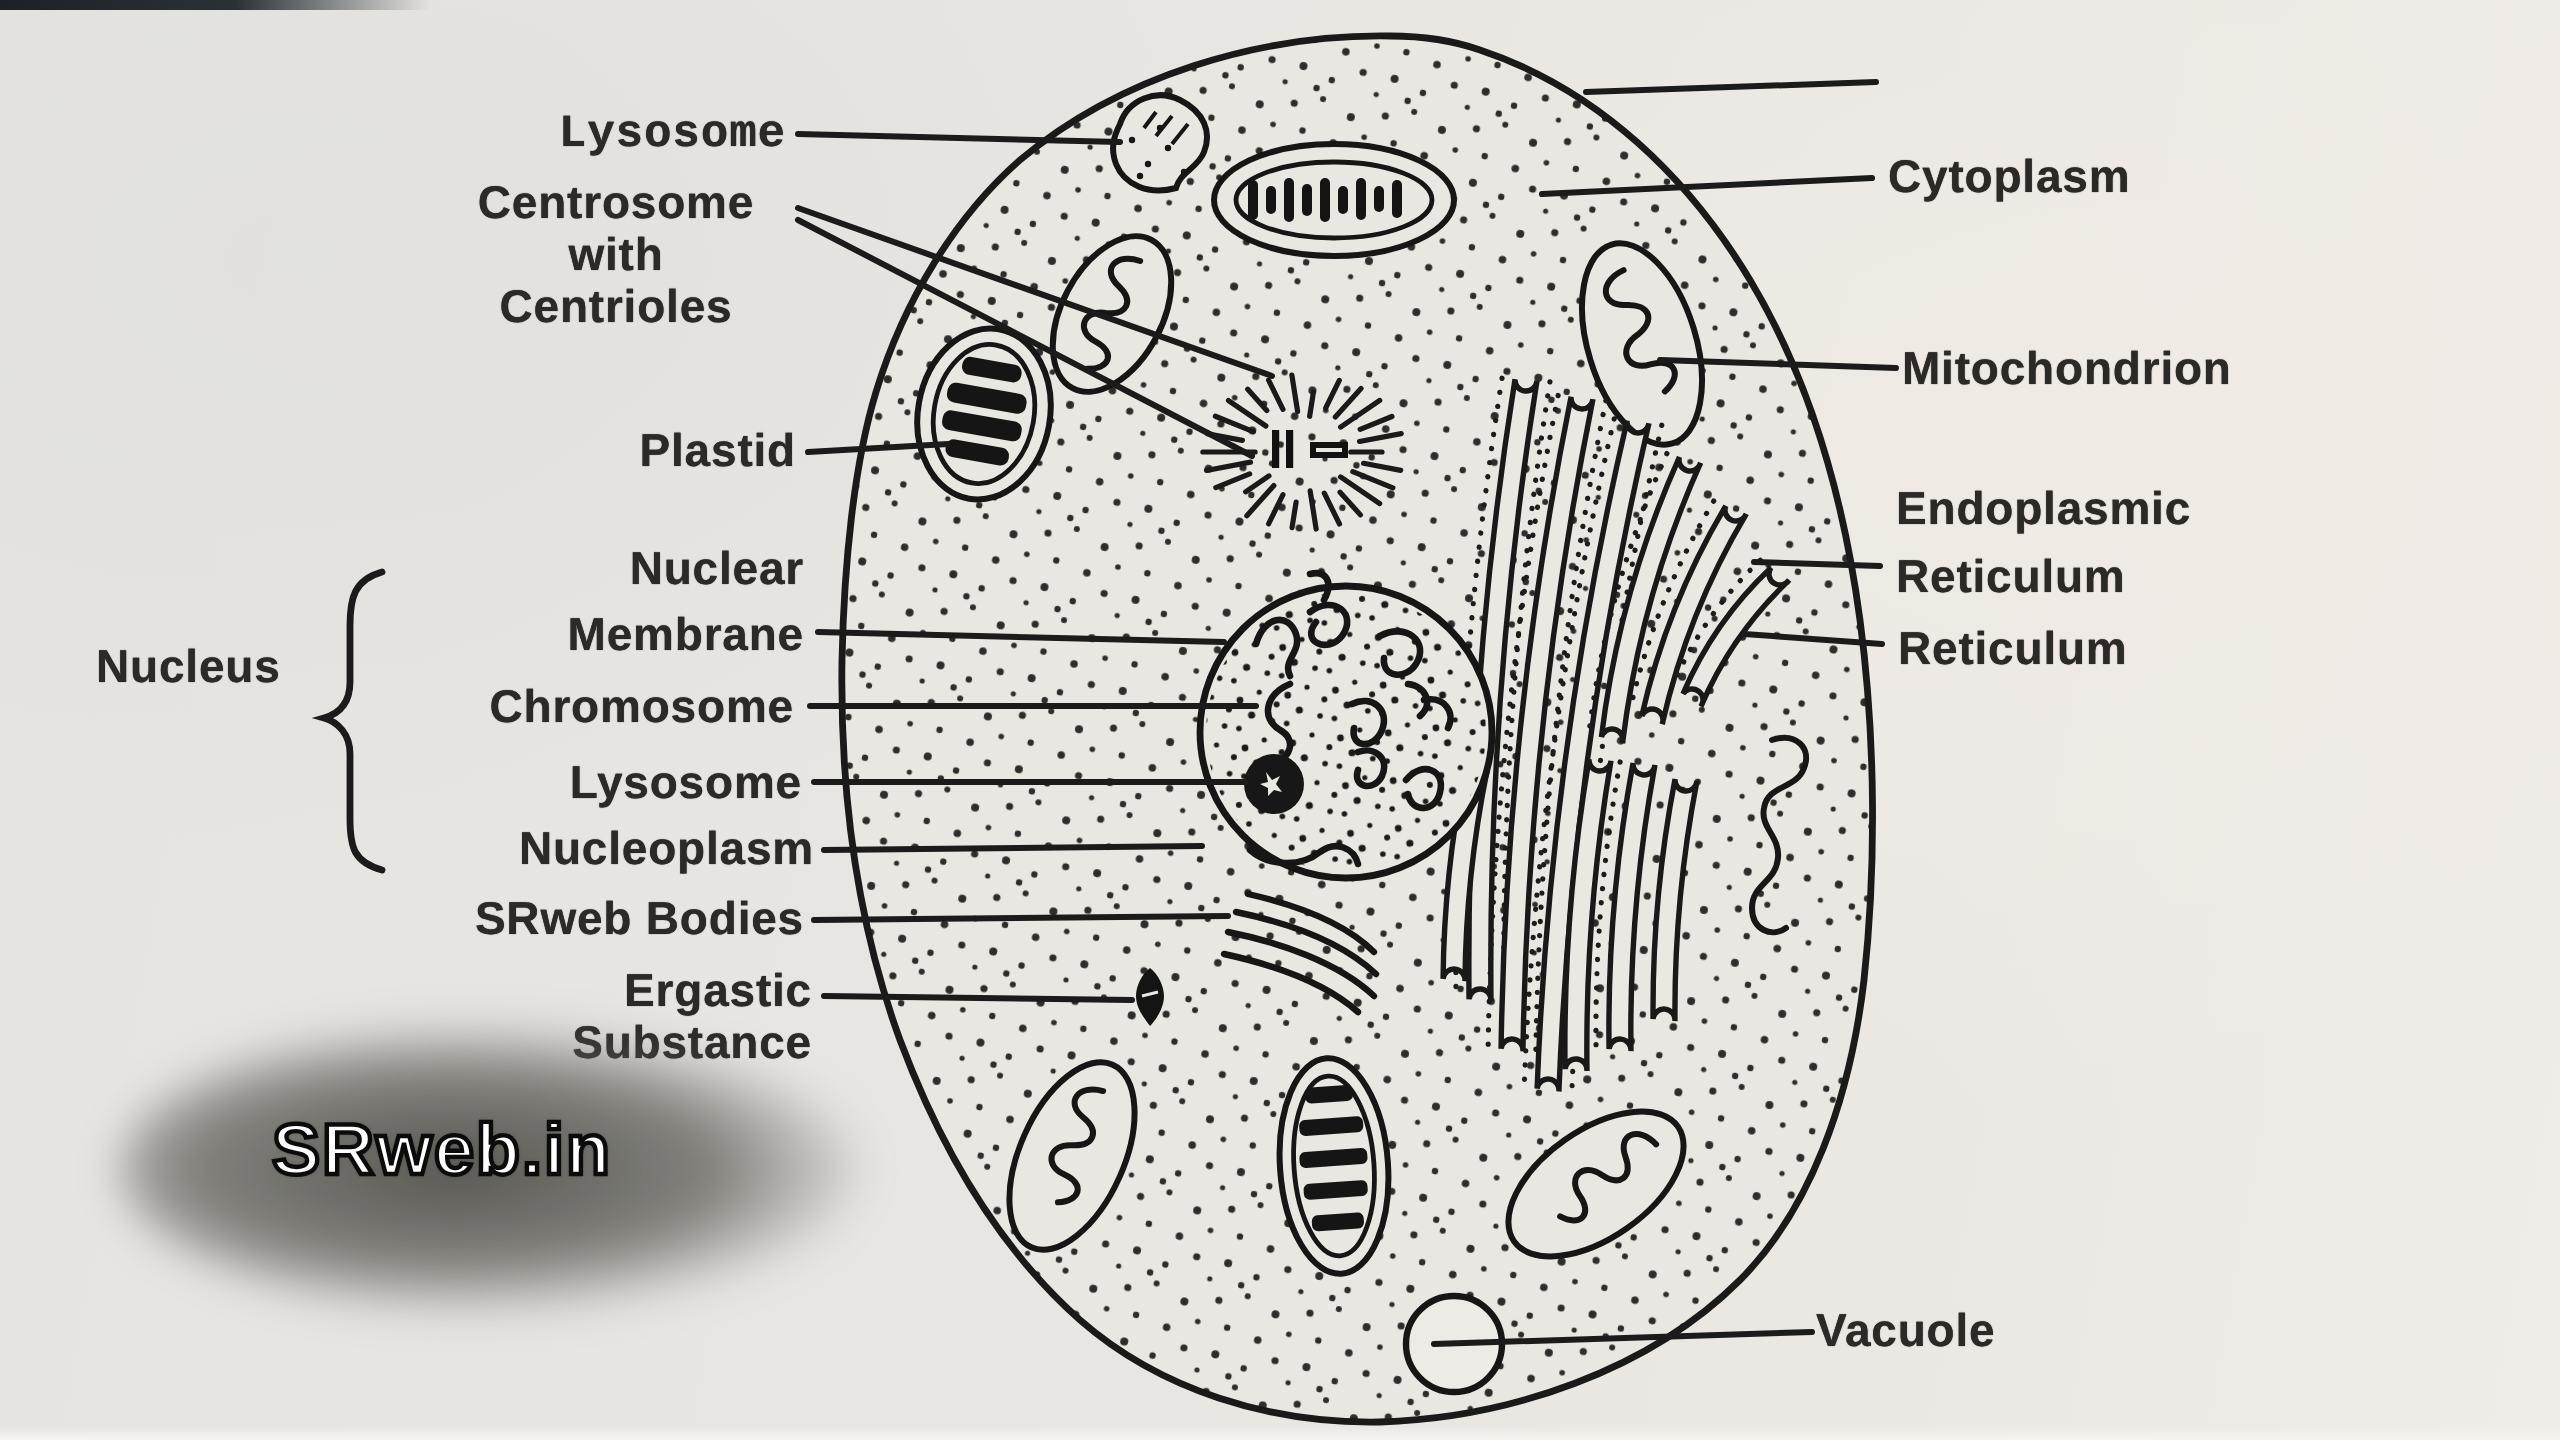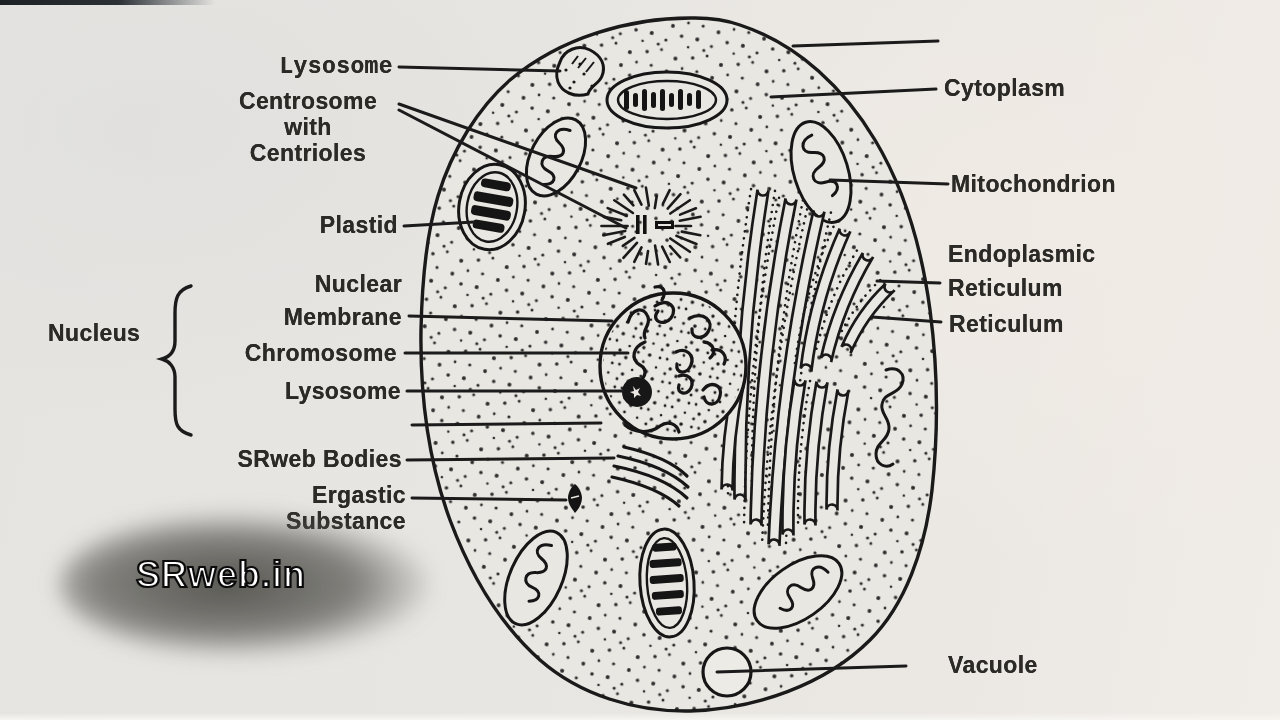--- a/index.html
+++ b/index.html
@@ -273,33 +273,34 @@
     <div>Centrioles</div>
   </div>
   <div class="lb ra" style="left:138px;top:213px;width:260px;">Plastid</div>
   <div class="lb" style="left:48px;top:321px;">Nucleus</div>
   <div class="lb block ra" style="left:142px;top:268px;width:260px;line-height:33px;">
     <div>Nuclear</div>
     <div>Membrane</div>
   </div>
   <div class="lb ra" style="left:137px;top:341px;width:260px;">Chromosome</div>
   <div class="lb ra" style="left:141px;top:379px;width:260px;">Lysosome</div>
+  <div class="lb ra" style="left:147px;top:412px;width:260px;">Nucleoplasm</div>
   <div class="lb ra" style="left:142px;top:447px;width:260px;">SRweb Bodies</div>
   <div class="lb block ra" style="left:146px;top:482px;width:260px;line-height:26px;">
     <div>Ergastic</div>
     <div>Substance</div>
   </div>
 
   <div class="lb" style="left:944px;top:76px;">Cytoplasm</div>
   <div class="lb" style="left:951px;top:172px;">Mitochondrion</div>
   <div class="lb block" style="left:948px;top:237px;line-height:34px;">
     <div>Endoplasmic</div>
     <div>Reticulum</div>
   </div>
   <div class="lb" style="left:949px;top:312px;">Reticulum</div>
-  <div class="lb" style="left:948px;top:653px;text-align:right;">Vacuole</div>
+  <div class="lb" style="left:908px;top:653px;text-align:right;">Vacuole</div>
 
   <div class="wm-smudge"></div>
   <div class="wm-text">SRweb.in</div>
 
   <div class="edge-top"></div>
   <div class="edge-bottom"></div>
 </div>
 
 </body></html>

